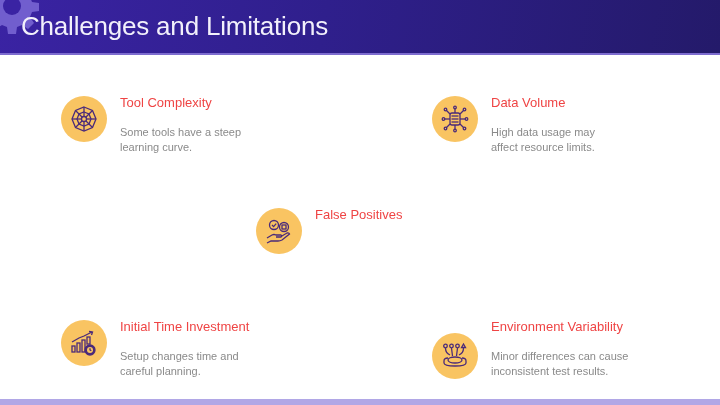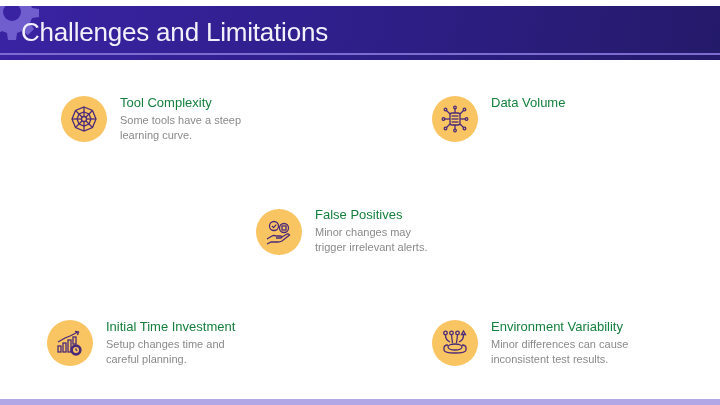--- a/index.html
+++ b/index.html
@@ -1,27 +1,27 @@
 <!DOCTYPE html>
 <html><head>
 <meta charset="utf-8">
 <style>
   html, body { margin:0; padding:0; }
   body { width:720px; height:405px; position:relative; overflow:hidden; background:#ffffff; font-family:"Liberation Sans", sans-serif; }
   .header { position:absolute; left:0; top:0; width:720px; height:54px;
-    background:linear-gradient(100deg,#3a23a3 0%,#2f1f8c 45%,#241a6a 100%); overflow:hidden;margin-top:6px; }
+    background:linear-gradient(100deg,#3a23a3 0%,#2f1f8c 45%,#241a6a 100%); overflow:hidden; }
   .header-line { position:absolute; left:0; top:53px; width:720px; height:2px; background:#7d6ccf; }
   .gear { position:absolute; left:-16px; top:-22px; width:56px; height:56px; }
   .title { position:absolute; left:21px; top:9px; color:#f2f0fb; font-size:26px; letter-spacing:-0.2px; line-height:34px; white-space:nowrap; }
   .item { position:absolute; display:flex; align-items:flex-start; }
   .icon-circle { width:46px; height:46px; border-radius:50%; background:#f9c462; display:flex; align-items:center; justify-content:center; flex-shrink:0; }
   .icon-circle svg { width:28px; height:28px; }
   .text { margin-left:13px; margin-top:-1px; }
-  .item-title { font-size:13px; color:#15803d; line-height:16px; white-space:nowrap; }
-  .item-desc { font-size:11px; color:#8a8a8a; line-height:15px; margin-top:2px; white-space:pre-line; }
+  .item-title { font-size:13px; color:#ef4444; line-height:16px; white-space:nowrap; }
+  .item-desc { font-size:11px; color:#8a8a8a; line-height:15px; margin-top:14px; white-space:pre-line; }
   .footer { position:absolute; left:0; top:399px; width:720px; height:6px; background:#b1a7e6; }
 </style>
 </head>
 <body>
 
 <div class="header">
   <svg class="gear" viewBox="0 0 56 56">
     <g fill="#7b68d6" opacity="0.85">
       <path d="M24 2h8l1 7 5 2 6-4 6 6-4 6 2 5 7 1v8l-7 1-2 5 4 6-6 6-6-4-5 2-1 7h-8l-1-7-5-2-6 4-6-6 4-6-2-5-7-1v-8l7-1 2-5-4-6 6-6 6 4 5-2z"></path>
     </g>
@@ -70,63 +70,63 @@
       <line x1="19" y1="9" x2="23" y2="5"></line>
         <circle cx="23.5" cy="4.5" r="1.3"></circle>
       <line x1="9" y1="19" x2="5" y2="23"></line>
         <circle cx="4.5" cy="23.5" r="1.3"></circle>
       <line x1="19" y1="19" x2="23" y2="23"></line>
         <circle cx="23.5" cy="23.5" r="1.3"></circle>
     </svg>
   </div>
   <div class="text">
     <div class="item-title">Data Volume</div>
+    <div class="item-desc">High data usage may
+affect resource limits.</div>
   </div>
 </div>
 
-<div class="item" style="left:256px; top:208px;align-items:center;">
+<div class="item" style="left:256px; top:208px;">
   <div class="icon-circle">
     <svg viewBox="0 0 28 28" fill="none" stroke="#4a2a7a" stroke-width="1.3">
       <circle cx="9" cy="8" r="4.5"></circle>
         <polyline points="7,8 8.6,9.6 11.2,6.6"></polyline>
       <circle cx="19" cy="10" r="4.5"></circle>
         <rect x="17" y="8" width="4" height="4"></rect>
       <path d="M2 21 L7 18 Q9 17 11 18 L16 18 Q17.5 18.5 16 20 L11 20"></path>
       <path d="M16 19.5 L22 16 Q24 15.5 24.5 17 L17 23 Q15 24 13 24 L6 24 L2 26"></path>
     </svg>
   </div>
   <div class="text">
     <div class="item-title">False Positives</div>
-    <div class="item-desc">Minor changes may
-trigger irrelevant alerts.</div>
   </div>
 </div>
 
-<div class="item" style="left:47px; top:320px;">
+<div class="item" style="left:61px; top:320px;">
   <div class="icon-circle">
     <svg viewBox="0 0 28 28" fill="none" stroke="#4a2a7a" stroke-width="1.3">
       <rect x="2" y="17" width="3" height="6"></rect>
         <rect x="7" y="14" width="3" height="9"></rect>
         <rect x="12" y="11" width="3" height="12"></rect>
         <rect x="17" y="8" width="3" height="7"></rect>
       <polyline points="2,13 9,9 14,7 22,3"></polyline>
         <polyline points="19,2.5 22.5,3 21.5,6"></polyline>
       <circle cx="20" cy="21" r="5" fill="#4a2a7a"></circle>
       <circle cx="20" cy="21" r="3" fill="#f9c462" stroke="none"></circle>
       <polyline points="20,19.3 20,21 21.3,21.8" stroke="#4a2a7a"></polyline>
     </svg>
   </div>
   <div class="text">
     <div class="item-title">Initial Time Investment</div>
     <div class="item-desc">Setup changes time and
 careful planning.</div>
   </div>
 </div>
 
-<div class="item" style="left:432px; top:320px;">
+<div class="item" style="left:432px; top:320px;align-items:flex-end;">
   <div class="icon-circle">
     <svg viewBox="0 0 28 28" fill="none" stroke="#4a2a7a" stroke-width="1.3">
       <circle cx="4.5" cy="4" r="1.8"></circle>
         <circle cx="10.5" cy="4" r="1.8"></circle>
         <circle cx="16.5" cy="4" r="1.8"></circle>
       <polygon points="22.5,2 24.5,5.5 20.5,5.5"></polygon>
       <path d="M4.5 6 Q4.5 11 9 13"></path>
         <path d="M10.5 6 L11.5 14"></path>
         <path d="M16.5 6 L15.5 14"></path>
         <path d="M22.5 6 Q22.5 11 18 13"></path>

